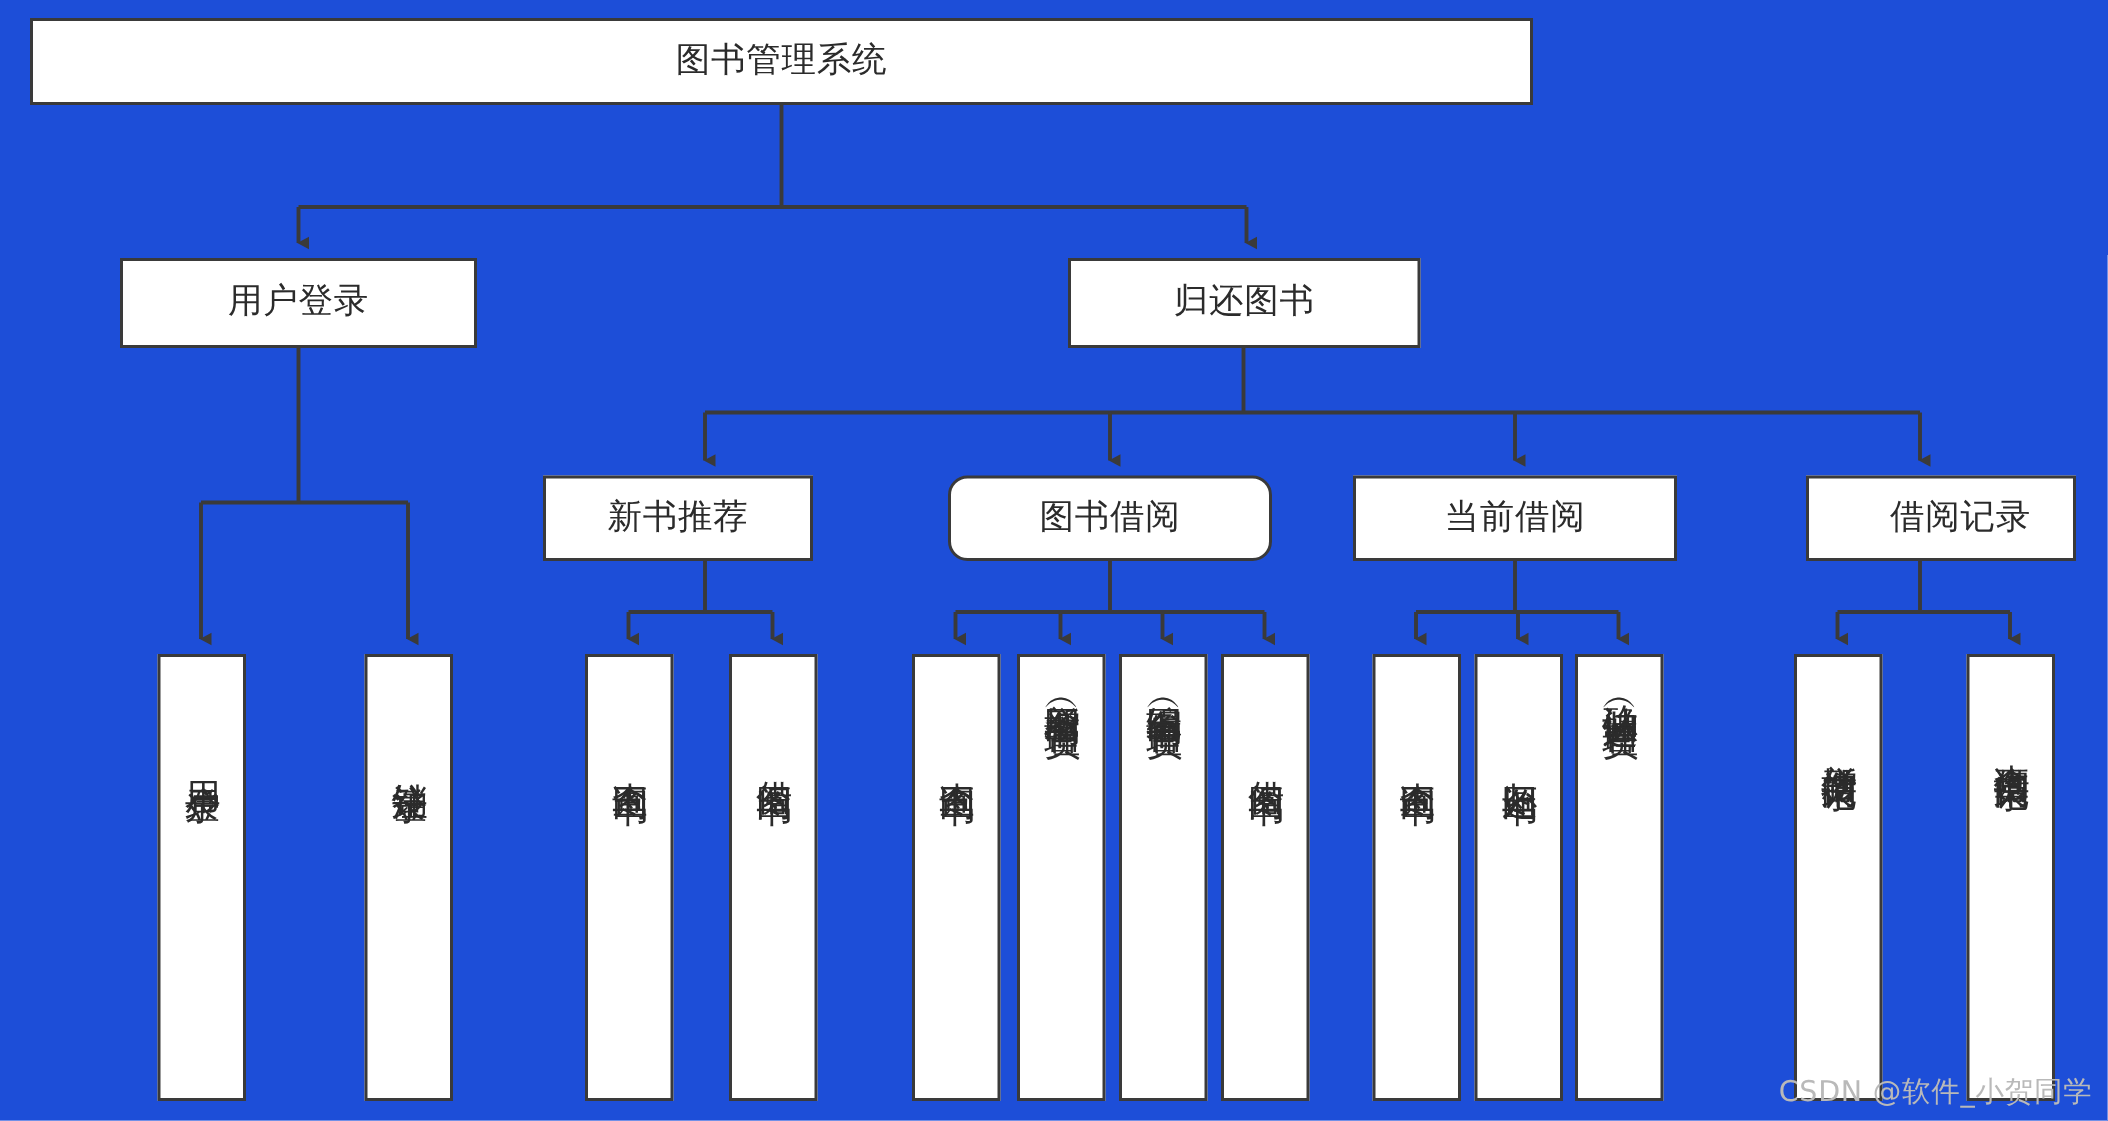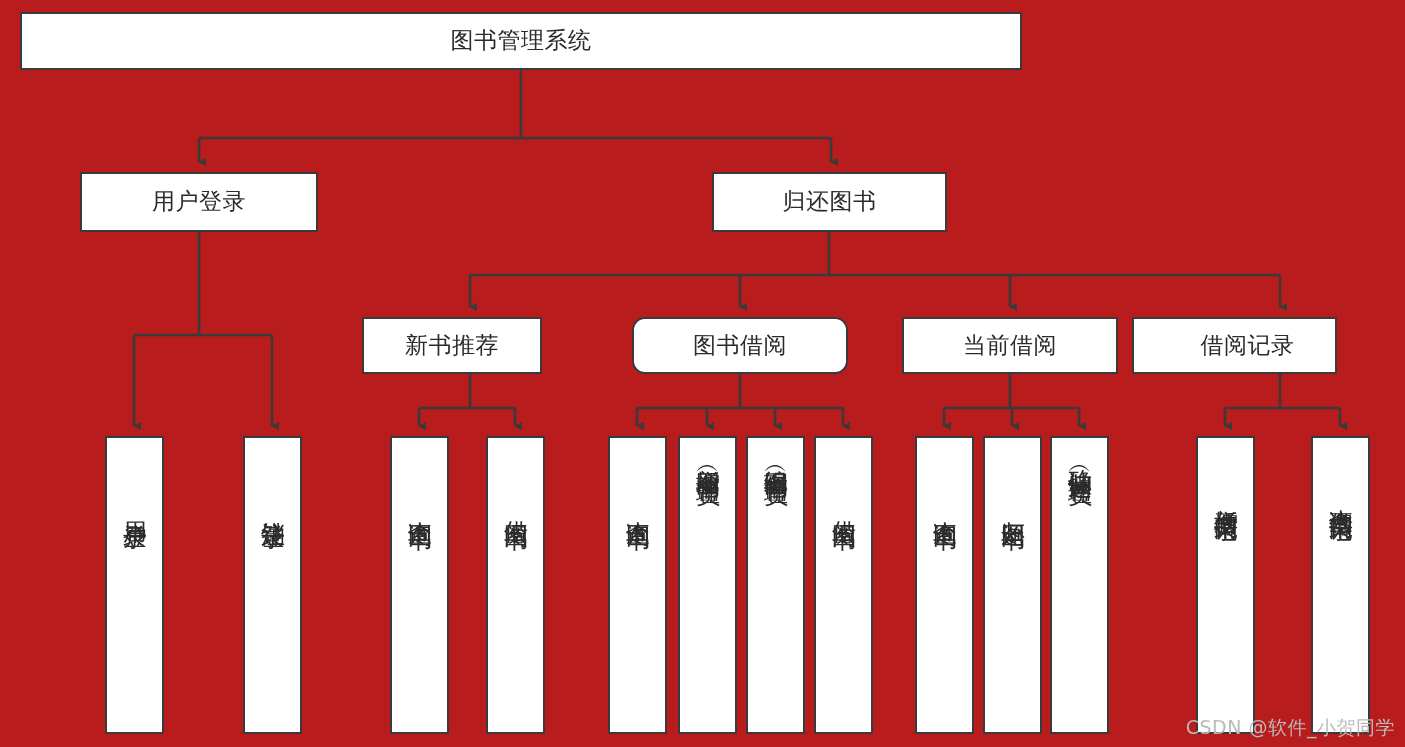--- a/index.html
+++ b/index.html
@@ -11,21 +11,21 @@
     width: 1405px;
     height: 747px;
     font-family: "DejaVu Sans", "Liberation Sans", sans-serif;
     overflow: hidden;
     position: relative;
   }
   #diagram-root {
     position: relative;
     width: 1405px;
     height: 747px;
-    background: #b91c1c;
+    background: #1d4ed8;
   }
   svg.connectors {
     position: absolute;
     left: 0;
     top: 0;
     width: 1405px;
     height: 747px;
     pointer-events: none;
   }
   .node {
@@ -149,21 +149,21 @@
 
   <div class="node horizontal" id="node-l3-0" style="left: 362px; top: 317px; width: 180px; height: 57px;">
     <span class="node-label">新书推荐</span>
   </div>
   <div class="node horizontal" id="node-l3-1" style="left: 632px; top: 317px; width: 216px; height: 57px; border-radius: 13px;">
     <span class="node-label">图书借阅</span>
   </div>
   <div class="node horizontal" id="node-l3-2" style="left: 902px; top: 317px; width: 216px; height: 57px;">
     <span class="node-label">当前借阅</span>
   </div>
-  <div class="node horizontal" id="node-l3-3" style="left: 1132px; top: 317px; width: 205px; height: 57px; padding-left: 26px;">
+  <div class="node horizontal" id="node-l3-3" style="left: 1204px; top: 317px; width: 180px; height: 57px; padding-left: 26px;">
     <span class="node-label">借阅记录</span>
   </div>
 
   <div class="node vertical mid" id="node-leaf-0" style="left: 105px; top: 436px; width: 59px; height: 298px;">
     <span class="node-label">用户登录</span>
   </div>
   <div class="node vertical mid" id="node-leaf-1" style="left: 243px; top: 436px; width: 59px; height: 298px;">
     <span class="node-label">注销登录</span>
   </div>
   <div class="node vertical mid" id="node-leaf-2" style="left: 390px; top: 436px; width: 59px; height: 298px;">

